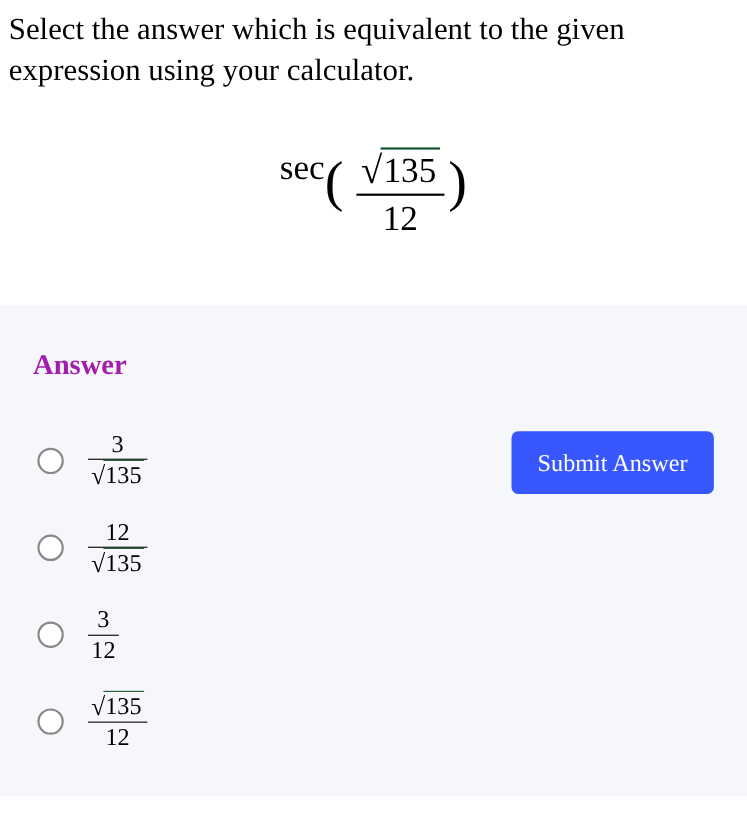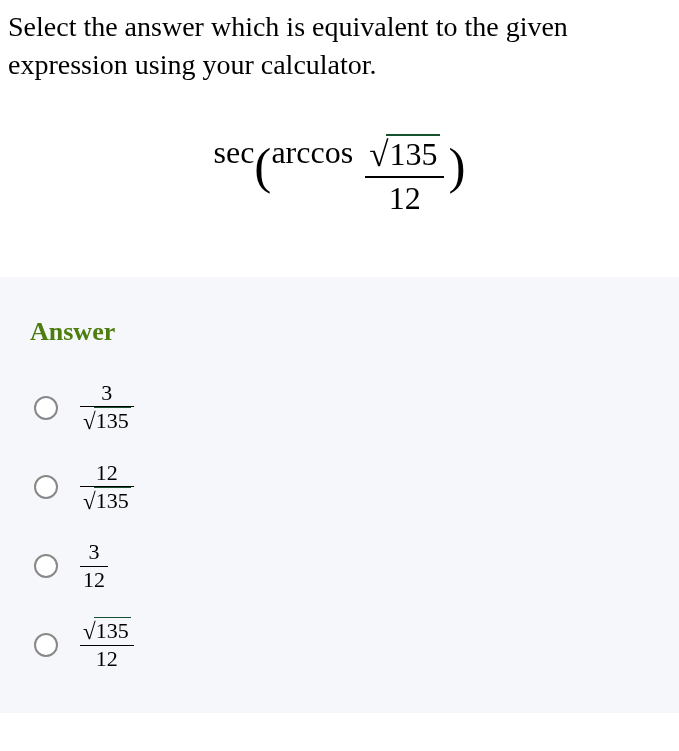--- a/index.html
+++ b/index.html
@@ -71,22 +71,22 @@
       top: 2px;
     }
     .answer-section {
       background: #f5f7fa;
       padding: 40px 30px 40px 30px;
       position: relative;
     }
     .answer-heading {
       font-size: 26px;
       font-weight: bold;
-      margin-bottom: 33px;
-      color: #4d7c0f;
+      margin-bottom: 44px;
+      color: #a21caf;
     }
     .options {
       display: flex;
       flex-direction: column;
       gap: 24px;
       padding-left: 4px;
     }
     .option {
       display: flex;
       align-items: center;
@@ -137,21 +137,20 @@
   </style>
 </head>
 <body>
 
 <div class="question-text">Select the answer which is equivalent to the given expression using your calculator.</div>
 
 <div class="expression-area">
   <span class="expr-wrap">
     <span class="fn">sec</span>
     <span class="big-paren">(</span>
-    <span class="fn">arccos</span>
     <span>&nbsp;</span>
     <span class="frac">
       <span class="num">
         <span class="sqrt">
           <span class="sqrt-sym">√</span>
           <span class="sqrt-body">135</span>
         </span>
       </span>
       <span class="den">12</span>
     </span>
@@ -214,13 +213,14 @@
                 <span class="sqrt-body">135</span>
               </span>
           </span>
           <span class="den">12</span>
         </span>
       </div>
     </div>
 
   </div>
 
+  <button class="submit-btn">Submit Answer</button>
 </div>
 
 </body></html>

